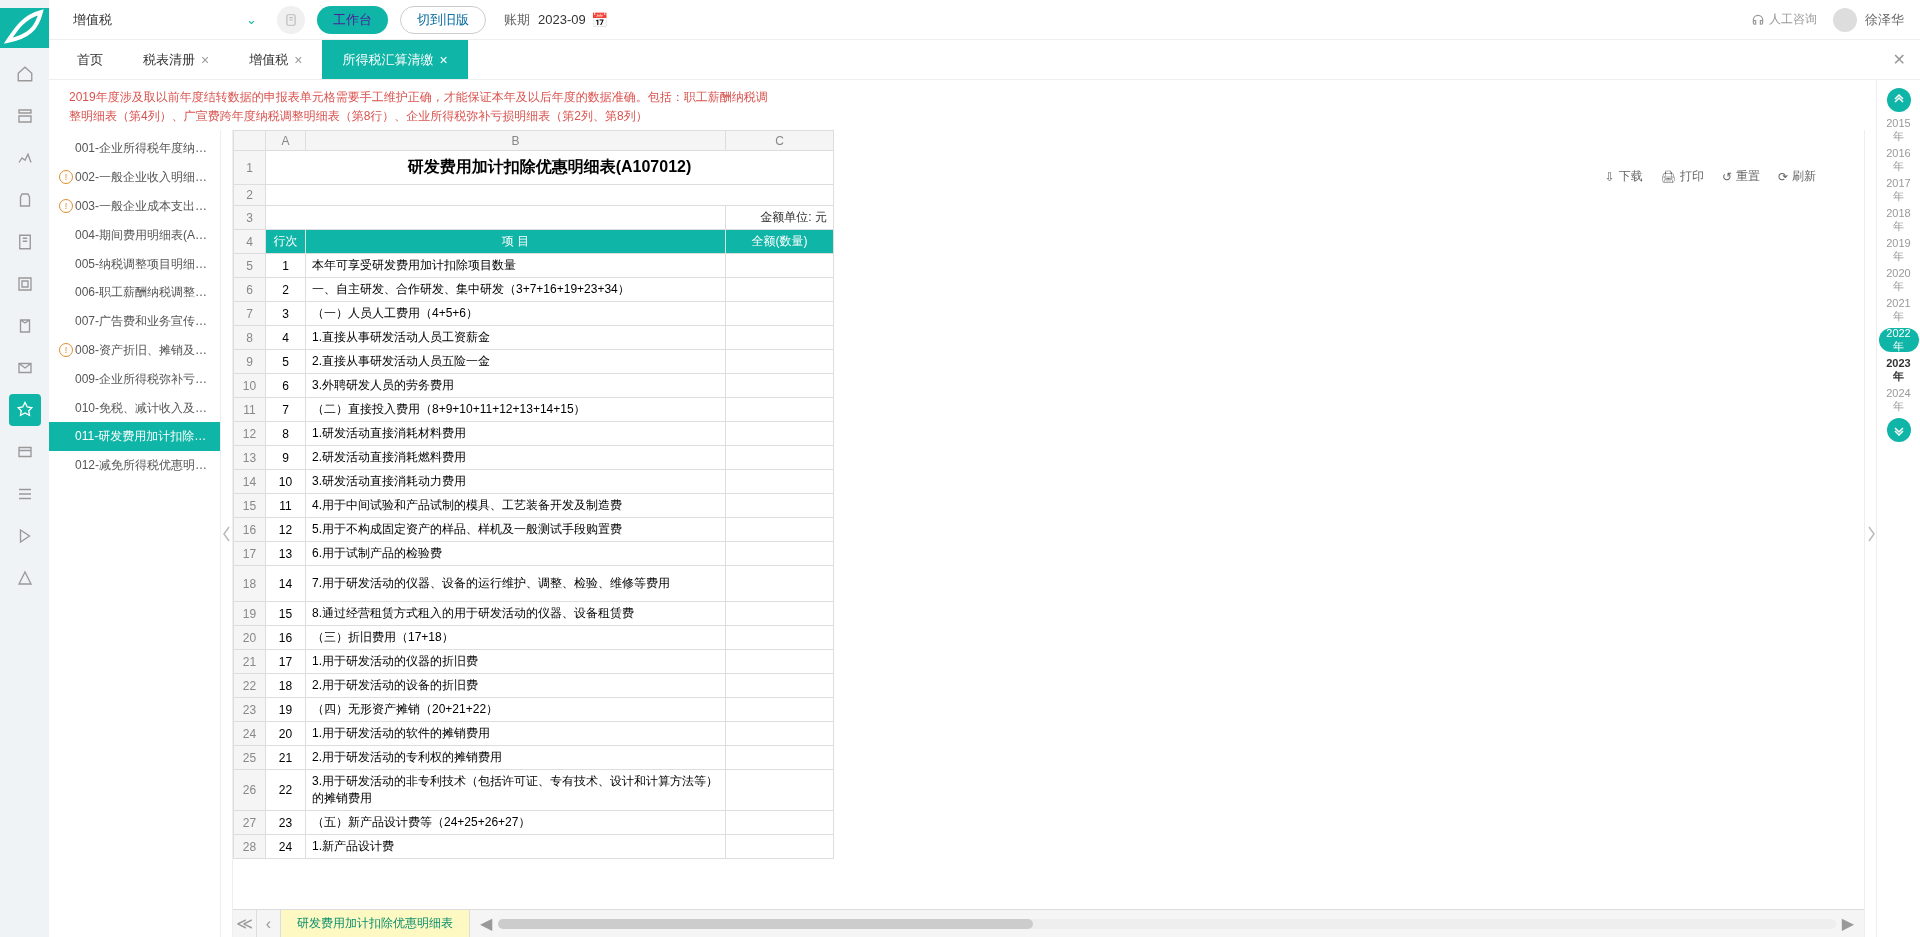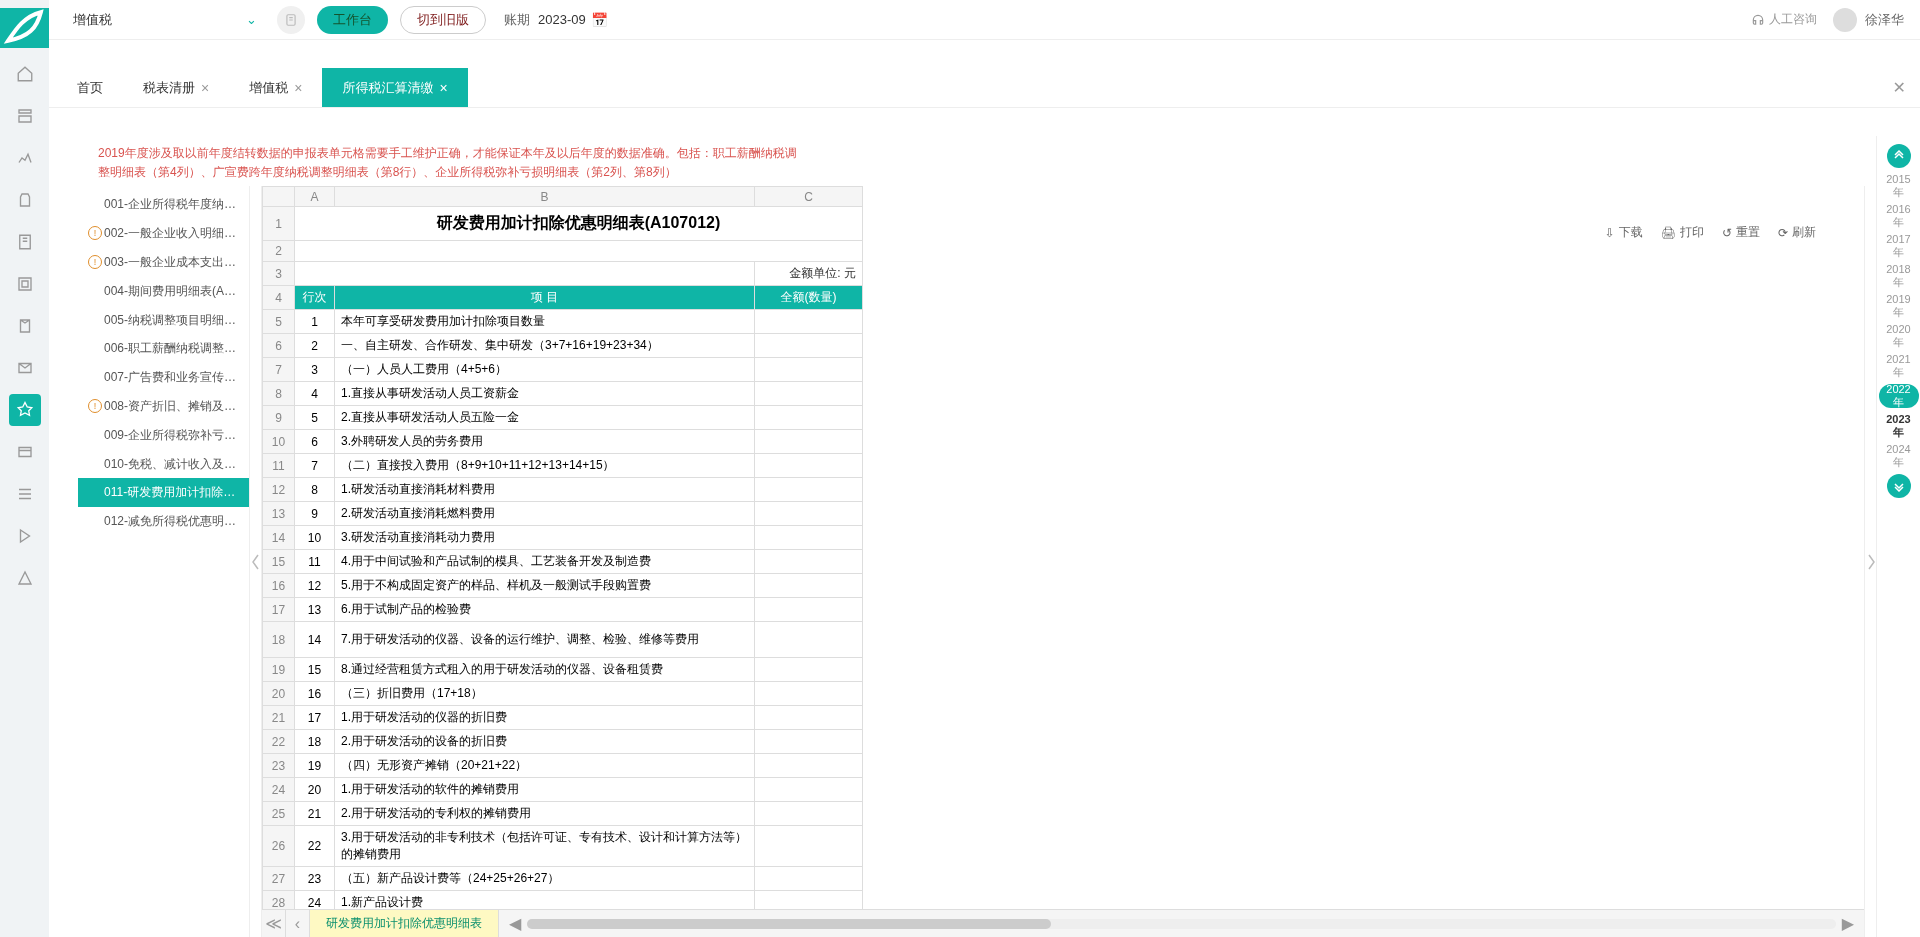--- a/index.html
+++ b/index.html
@@ -13,41 +13,41 @@
   background: #f0f3f5;
 }
 .left-nav .logo { width: 49px; height: 40px; background: #0fb5a6; display:flex;align-items:center;justify-content:center;}
 .left-nav .nav-icon {
   width: 32px; height: 32px; margin: 10px 0; display: flex; align-items: center; justify-content: center;
   color: #999; cursor: pointer; border-radius: 4px;
 }
 .left-nav .nav-icon.active { background: #0fb5a6; color: #fff; }
 .left-nav .nav-icon svg { width: 18px; height: 18px; }
 
-.main { flex: 1; display: flex; flex-direction: column; background: #fff; gap: 28px; }
+.main { flex: 1; display: flex; flex-direction: column; background: #fff; }
 
 .top-bar {
   height: 40px; display: flex; align-items: center; padding: 0 16px;
   border-bottom: 1px solid #eee; background: #fff;
 }
 .top-bar .selector {
   width: 200px; height: 28px; display: flex; align-items: center; padding: 0 8px;
   font-size: 13px; color: #333; cursor: pointer;
 }
 .top-bar .selector .chev { margin-left: auto; color: #0fb5a6; }
 .top-bar .round-btn {
   width: 28px; height: 28px; border-radius: 50%; background: #f0f0f0; margin-left: 12px;
   display:flex;align-items:center;justify-content:center; color:#bbb; cursor:pointer;
 }
 .top-bar .pill {
   height: 28px; padding: 0 16px; border-radius: 14px; margin-left: 12px;
   display: flex; align-items: center; font-size: 13px; cursor: pointer;
 }
-.top-bar .pill.primary { background: #0fb5a6; color: #14532d; }
-.top-bar .pill.outline { border: 1px solid #ccc; color: #7f1d1d; background:#fff; }
+.top-bar .pill.primary { background: #0fb5a6; color: #4c1d95; }
+.top-bar .pill.outline { border: 1px solid #ccc; color: #0369a1; background:#fff; }
 .top-bar .period-label { margin-left: 18px; font-size: 13px; color: #666; }
 .top-bar .period-val { margin-left: 8px; font-size: 13px; color: #333; }
 .top-bar .cal-icon { margin-left: 6px; color:#0fb5a6; font-size:14px;}
 .top-bar .spacer { flex: 1; }
 .top-bar .support { font-size: 12px; color: #999; display:flex; align-items:center; gap:4px; cursor:pointer;}
 .top-bar .avatar {
   width: 24px; height: 24px; border-radius: 50%; background: #ddd; margin-left: 16px;
 }
 .top-bar .username { margin-left: 8px; font-size: 13px; color: #666; }
 
@@ -69,21 +69,21 @@
 
 .notice-wrap { padding: 8px 20px 4px; }
 .notice {
   color: #d9534f; font-size: 12px; line-height: 1.6; max-width: 700px;
 }
 .toolbar {
   position:absolute; right: 60px; top: 88px; display:flex; gap:18px; font-size:12px; color:#666;
 }
 .toolbar .tbtn { display:flex; align-items:center; gap:4px; cursor:pointer;}
 
-.content-inner { flex:1; display:flex; flex-direction:column;padding-left:29px; }
+.content-inner { flex:1; display:flex; flex-direction:column; }
 
 .body-split { flex:1; display:flex; overflow:hidden; }
 
 .form-list {
   width: 172px; border-right: 1px solid #eee; overflow-y: auto; padding: 4px 0; font-size:12px;
 }
 .form-list .fitem {
   padding: 6px 8px 6px 26px; color: #555; cursor: pointer; white-space: nowrap; overflow:hidden;
   text-overflow: ellipsis; position:relative; line-height:1.4;
 }

